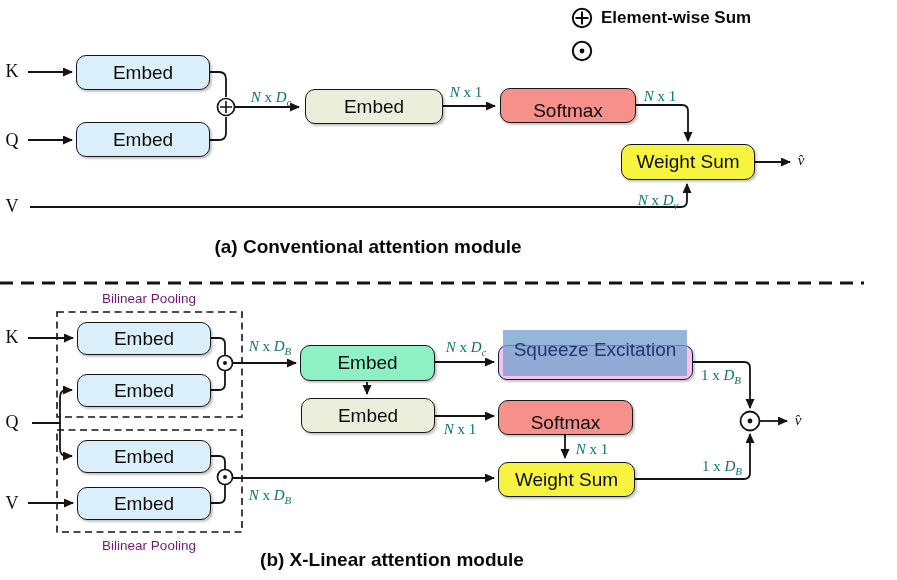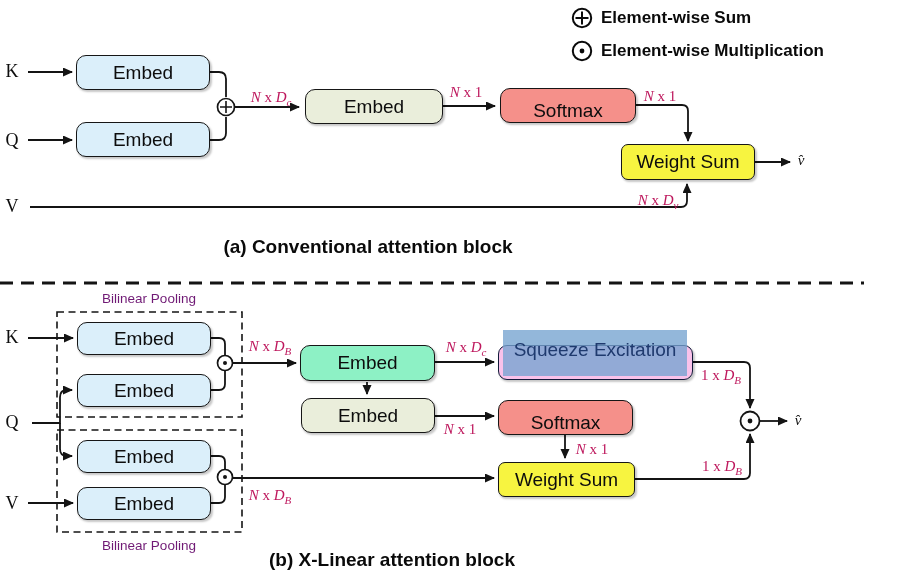--- a/index.html
+++ b/index.html
@@ -6,31 +6,31 @@
   .canvas{position:relative;width:864px;height:580px;background:#fff;overflow:hidden;
           font-family:"Liberation Sans",sans-serif;color:#111;}
   svg.wires{position:absolute;left:0;top:0;width:897px;height:580px;}
   .box{position:absolute;display:flex;align-items:center;justify-content:center;
        border:1.8px solid #161616;border-radius:10px;font-size:19px;color:#0d0d0d;
        box-shadow:1.5px 2px 2px rgba(0,0,0,0.22);box-sizing:border-box;}
   .blue{background:var(--embed-blue,#dbeffa);}
   .olive{background:var(--embed-olive,#eaeedb);}
   .green{background:var(--embed-green,#8df1c5);}
   .red{background:var(--softmax-red,#f5908a);align-items:flex-end;}
-  .yellow{background:var(--weight-sum-yellow,#f7f440);border-radius:7px;}
+  .yellow{background:var(--weight-sum-yellow,#f7f440);}
   .pink{background:var(--se-pink,#f9c2ea);border-color:#121a3a;border-radius:9px;}
   .se-overlay{position:absolute;background:var(--se-overlay,#74a3d0);opacity:0.78;}
   .se-text{position:absolute;transform:translate(-50%,-50%);font-size:19px;
            color:var(--se-text,#1f3a6e);white-space:nowrap;}
   .iolabel{position:absolute;transform:translate(-50%,-50%);
            font-family:"Liberation Serif",serif;font-size:18px;color:#0d0d0d;}
   .outlabel{position:absolute;transform:translate(-50%,-50%);
             font-family:"Liberation Serif",serif;font-style:italic;font-size:15px;}
   .dim{position:absolute;transform:translate(-50%,-50%);white-space:nowrap;
-       font-family:"Liberation Serif",serif;font-size:15px;color:#be185d;}
+       font-family:"Liberation Serif",serif;font-size:15px;color:#0f766e;}
   .dim .mvar{font-style:italic;}
   .dim sub{font-size:11px;line-height:0;}
   .caption{position:absolute;transform:translate(-50%,-50%);font-weight:bold;
            font-size:19px;white-space:nowrap;color:#0a0a0a;}
   .legend-text{position:absolute;transform:translateY(-50%);font-weight:bold;
                font-size:17px;white-space:nowrap;color:#0a0a0a;}
   .bp-label{position:absolute;transform:translate(-50%,-50%);font-size:13.5px;
             white-space:nowrap;color:#701a75;}
 </style>
 </head>
@@ -91,21 +91,20 @@
       <circle cx="750" cy="421" r="2.4" fill="#141414"></circle>
 
       <circle cx="582" cy="18" r="9.2" fill="#fff" stroke="#0a0a0a" stroke-width="2"></circle>
       <path d="M575.5,18 H588.5 M582,11.5 V24.5" stroke="#0a0a0a" stroke-width="2" fill="none"></path>
       <circle cx="582" cy="51" r="9.2" fill="#fff" stroke="#0a0a0a" stroke-width="2"></circle>
       <circle cx="582" cy="51" r="2.4" fill="#0a0a0a"></circle>
     </g>
   </svg>
 
   <div class="legend-text" style="left:601px;top:18px">Element-wise Sum</div>
-  <div class="legend-text" style="left:601px;top:51px">Element-wise Multiplication</div>
 
   <div class="iolabel" style="left:12px;top:71px">K</div>
   <div class="iolabel" style="left:12px;top:140px">Q</div>
   <div class="iolabel" style="left:12px;top:206px">V</div>
 
   <div class="box blue" style="left:76px;top:55px;width:134px;height:35px">
       <span>Embed</span>
     </div>
   <div class="box blue" style="left:76px;top:122px;width:134px;height:35px">
       <span>Embed</span>
@@ -118,21 +117,21 @@
     </div>
   <div class="box yellow" style="left:621px;top:144px;width:134px;height:36px">
       <span>Weight Sum</span>
     </div>
 
   <div class="dim" style="left:271px;top:97px"><span class="mvar">N</span><span> </span><span>x</span><span> </span><span class="mvar">D</span><sub class="mvar">c</sub></div>
   <div class="dim" style="left:466px;top:92px"><span class="mvar">N</span><span> </span><span>x</span><span> </span><span>1</span></div>
   <div class="dim" style="left:660px;top:96px"><span class="mvar">N</span><span> </span><span>x</span><span> </span><span>1</span></div>
   <div class="dim" style="left:658px;top:200px"><span class="mvar">N</span><span> </span><span>x</span><span> </span><span class="mvar">D</span><sub class="mvar">v</sub></div>
   <div class="outlabel" style="left:801px;top:160px">v̂</div>
-  <div class="caption" style="left:368px;top:247px">(a) Conventional attention block</div>
+  <div class="caption" style="left:368px;top:247px">(a) Conventional attention module</div>
 
   <div class="bp-label" style="left:149px;top:298px">Bilinear Pooling</div>
   <div class="bp-label" style="left:149px;top:545px">Bilinear Pooling</div>
 
   <div class="iolabel" style="left:12px;top:337px">K</div>
   <div class="iolabel" style="left:12px;top:422px">Q</div>
   <div class="iolabel" style="left:12px;top:503px">V</div>
 
   <div class="box blue" style="left:77px;top:322px;width:134px;height:33px">
       <span>Embed</span>
@@ -164,15 +163,15 @@
   <div class="se-text" style="left:595px;top:350px">Squeeze Excitation</div>
 
   <div class="dim" style="left:270px;top:346px"><span class="mvar">N</span><span> </span><span>x</span><span> </span><span class="mvar">D</span><sub class="mvar">B</sub></div>
   <div class="dim" style="left:466px;top:347px"><span class="mvar">N</span><span> </span><span>x</span><span> </span><span class="mvar">D</span><sub class="mvar">c</sub></div>
   <div class="dim" style="left:460px;top:429px"><span class="mvar">N</span><span> </span><span>x</span><span> </span><span>1</span></div>
   <div class="dim" style="left:592px;top:449px"><span class="mvar">N</span><span> </span><span>x</span><span> </span><span>1</span></div>
   <div class="dim" style="left:721px;top:375px"><span>1</span><span> </span><span>x</span><span> </span><span class="mvar">D</span><sub class="mvar">B</sub></div>
   <div class="dim" style="left:270px;top:495px"><span class="mvar">N</span><span> </span><span>x</span><span> </span><span class="mvar">D</span><sub class="mvar">B</sub></div>
   <div class="dim" style="left:722px;top:466px"><span>1</span><span> </span><span>x</span><span> </span><span class="mvar">D</span><sub class="mvar">B</sub></div>
   <div class="outlabel" style="left:798px;top:420px">v̂</div>
-  <div class="caption" style="left:392px;top:560px">(b) X-Linear attention block</div>
+  <div class="caption" style="left:392px;top:560px">(b) X-Linear attention module</div>
 
 </div>
 
 </body></html>

